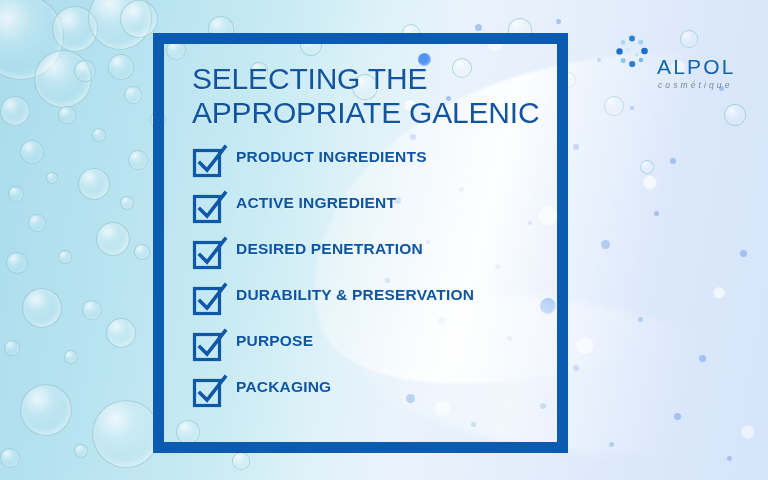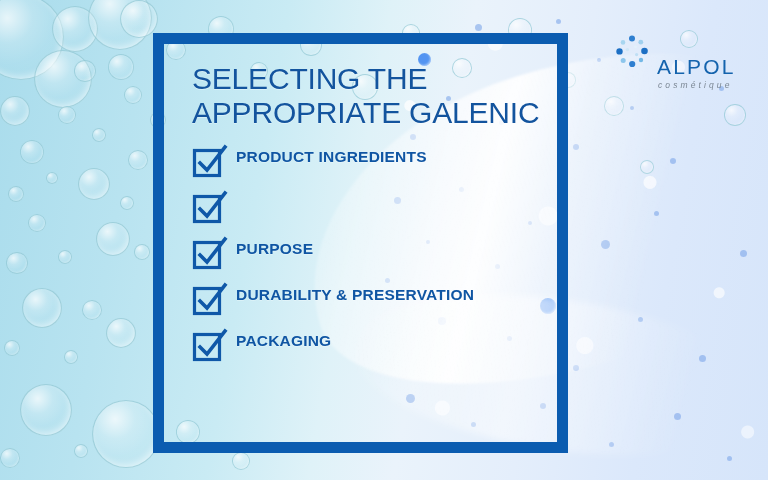--- a/index.html
+++ b/index.html
@@ -336,48 +336,58 @@
     <div class="check-item">
       <span class="cbox">
         <svg viewBox="0 0 36 36">
           <rect x="2.5" y="6.5" width="25" height="25" fill="none" stroke="#0f58a8" stroke-width="3.2"></rect>
           <path d="M8 19 L15 26 L33 3" fill="none" stroke="#0f58a8" stroke-width="3.6" stroke-linecap="square" stroke-linejoin="miter"></path>
         </svg>
       </span>
       <span class="check-label">PRODUCT INGREDIENTS</span>
     </div>
 
-
-    <div class="check-item">
-      <span class="cbox">
-        <svg viewBox="0 0 36 36">
-          <rect x="2.5" y="6.5" width="25" height="25" fill="none" stroke="#0f58a8" stroke-width="3.2"></rect>
-          <path d="M8 19 L15 26 L33 3" fill="none" stroke="#0f58a8" stroke-width="3.6" stroke-linecap="square" stroke-linejoin="miter"></path>
-        </svg>
-      </span>
+    <div class="check-item">
+      <span class="cbox">
+        <svg viewBox="0 0 36 36">
+          <rect x="2.5" y="6.5" width="25" height="25" fill="none" stroke="#0f58a8" stroke-width="3.2"></rect>
+          <path d="M8 19 L15 26 L33 3" fill="none" stroke="#0f58a8" stroke-width="3.6" stroke-linecap="square" stroke-linejoin="miter"></path>
+        </svg>
+      </span>
+      <span class="check-label">ACTIVE INGREDIENT</span>
+    </div>
+
+    <div class="check-item">
+      <span class="cbox">
+        <svg viewBox="0 0 36 36">
+          <rect x="2.5" y="6.5" width="25" height="25" fill="none" stroke="#0f58a8" stroke-width="3.2"></rect>
+          <path d="M8 19 L15 26 L33 3" fill="none" stroke="#0f58a8" stroke-width="3.6" stroke-linecap="square" stroke-linejoin="miter"></path>
+        </svg>
+      </span>
+      <span class="check-label">DESIRED PENETRATION</span>
+    </div>
+
+    <div class="check-item">
+      <span class="cbox">
+        <svg viewBox="0 0 36 36">
+          <rect x="2.5" y="6.5" width="25" height="25" fill="none" stroke="#0f58a8" stroke-width="3.2"></rect>
+          <path d="M8 19 L15 26 L33 3" fill="none" stroke="#0f58a8" stroke-width="3.6" stroke-linecap="square" stroke-linejoin="miter"></path>
+        </svg>
+      </span>
+      <span class="check-label">DURABILITY &amp; PRESERVATION</span>
     </div>
 
     <div class="check-item">
       <span class="cbox">
         <svg viewBox="0 0 36 36">
           <rect x="2.5" y="6.5" width="25" height="25" fill="none" stroke="#0f58a8" stroke-width="3.2"></rect>
           <path d="M8 19 L15 26 L33 3" fill="none" stroke="#0f58a8" stroke-width="3.6" stroke-linecap="square" stroke-linejoin="miter"></path>
         </svg>
       </span>
       <span class="check-label">PURPOSE</span>
-    </div>
-
-    <div class="check-item">
-      <span class="cbox">
-        <svg viewBox="0 0 36 36">
-          <rect x="2.5" y="6.5" width="25" height="25" fill="none" stroke="#0f58a8" stroke-width="3.2"></rect>
-          <path d="M8 19 L15 26 L33 3" fill="none" stroke="#0f58a8" stroke-width="3.6" stroke-linecap="square" stroke-linejoin="miter"></path>
-        </svg>
-      </span>
-      <span class="check-label">DURABILITY &amp; PRESERVATION</span>
     </div>
 
     <div class="check-item">
       <span class="cbox">
         <svg viewBox="0 0 36 36">
           <rect x="2.5" y="6.5" width="25" height="25" fill="none" stroke="#0f58a8" stroke-width="3.2"></rect>
           <path d="M8 19 L15 26 L33 3" fill="none" stroke="#0f58a8" stroke-width="3.6" stroke-linecap="square" stroke-linejoin="miter"></path>
         </svg>
       </span>
       <span class="check-label">PACKAGING</span>

